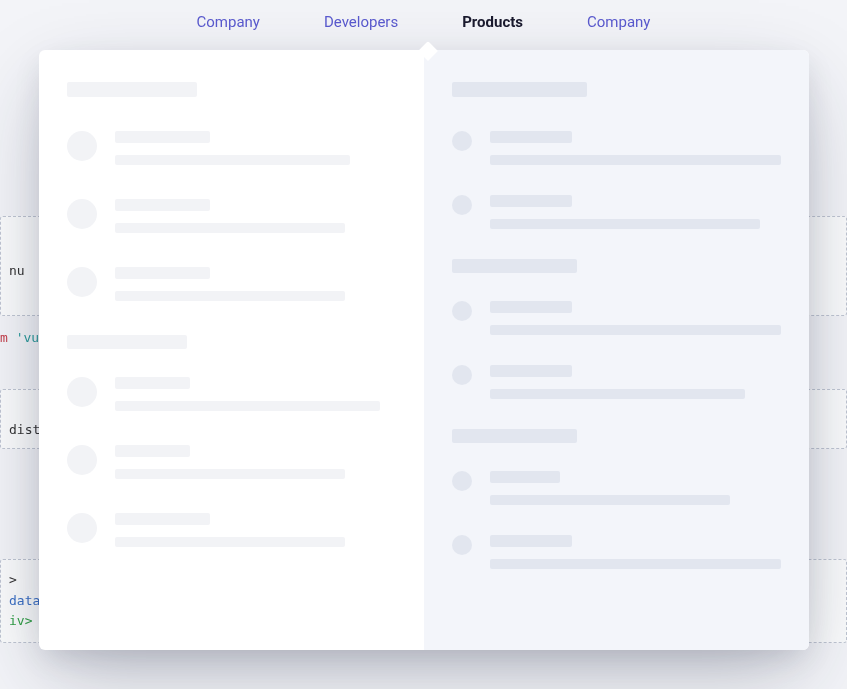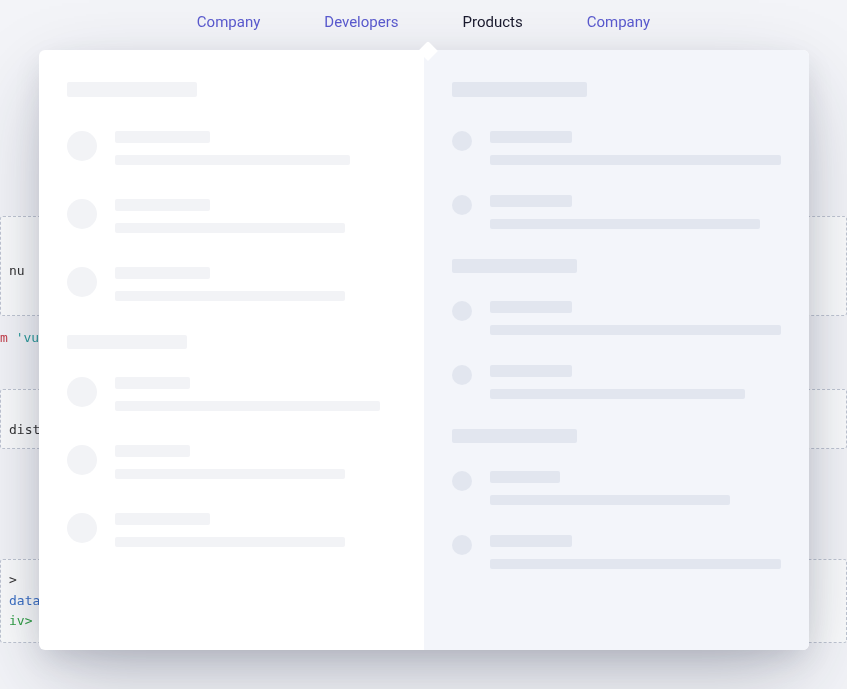--- a/index.html
+++ b/index.html
@@ -60,20 +60,21 @@
   }
   .nav-item {
     font-size: 15px;
     color: #5a5acf;
     cursor: pointer;
     padding: 4px 2px;
     position: relative;
   }
   .nav-item.active {
     color: #1a1a2e;
+    font-weight: bold;
   }
 
   
   .arrow-pointer {
     position: absolute;
     top: 44px;
     left: 421px;
     width: 14px;
     height: 14px;
     background: #ffffff;

